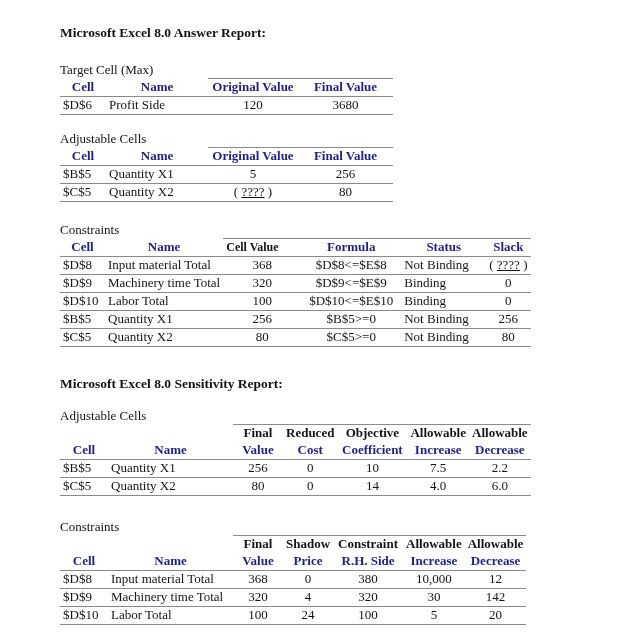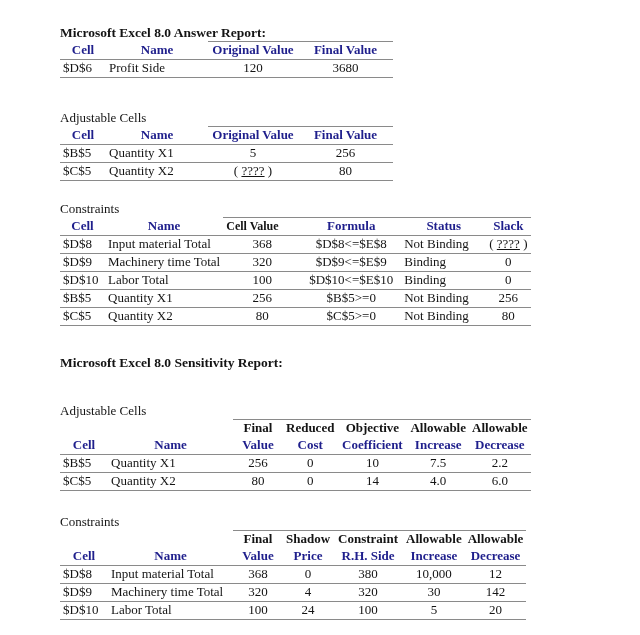--- a/index.html
+++ b/index.html
@@ -5,21 +5,21 @@
   html,body{margin:0;padding:0;}
   body{
     width:640px;height:635px;background:#ffffff;
     font-family:"Liberation Serif","DejaVu Serif",serif;
     color:#141414;overflow:hidden;
   }
   .page{padding:25px 4px 0 60px;}
   .rtitle{font-weight:bold;font-size:13.5px;line-height:16px;}
   .slabel{font-size:13px;line-height:16px;}
   .mt21{margin-top:21px;}
-  .mt16{margin-top:32px;}
+  .mt16{margin-top:16px;}
   .mt20{margin-top:20px;}
   .mt29{margin-top:29px;}
   .mt23{margin-top:23px;}
   table{border-collapse:collapse;table-layout:fixed;}
   td{
     font-size:13px;line-height:1.15;height:15px;
     padding:1px 3px;white-space:nowrap;overflow:visible;
     vertical-align:middle;
   }
   thead td{font-weight:bold;color:var(--header-navy,#1f1f8c);text-align:center;}
@@ -33,20 +33,21 @@
   tbody td{color:#141414;}
   u{text-decoration:underline;}
 </style>
 </head>
 <body>
 
 <div class="page">
 
   <div class="rtitle">Microsoft Excel 8.0 Answer Report:</div>
 
+  <div class="slabel mt21">Target Cell (Max)</div>
   <table>
     <colgroup>
         <col style="width:46px">
         <col style="width:102px">
         <col style="width:90px">
         <col style="width:95px">
       </colgroup>
     <thead>
       <tr>
         <td class="bb c">Cell</td>

